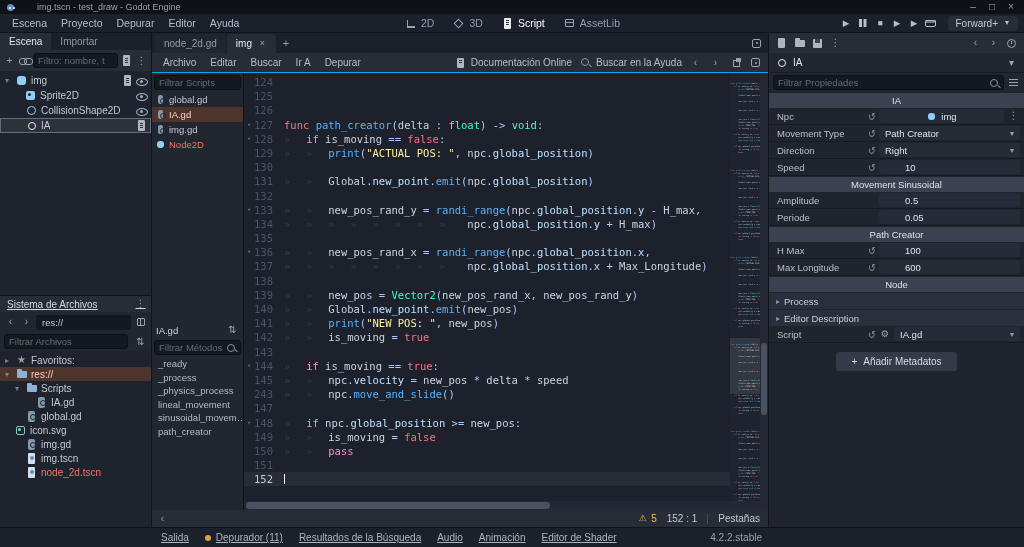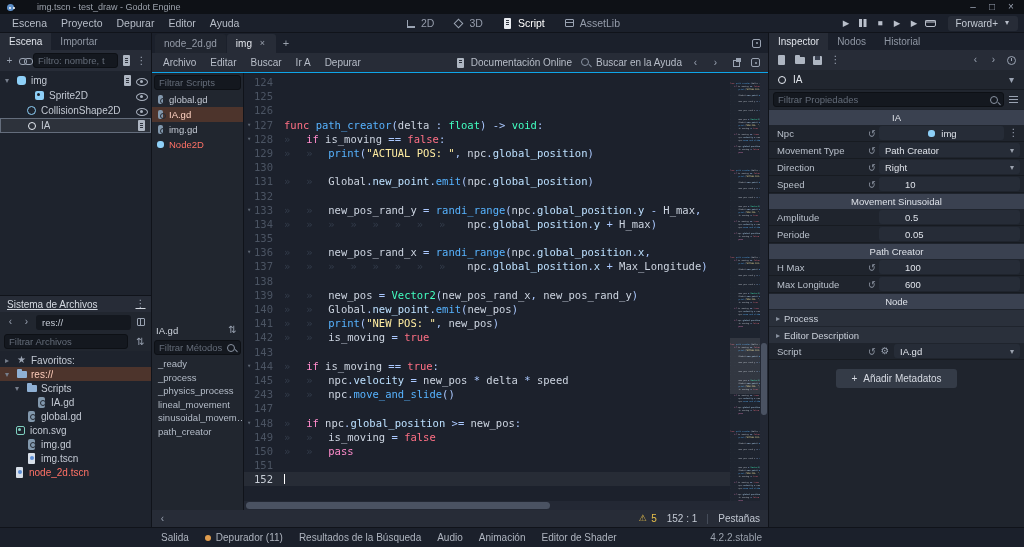--- a/index.html
+++ b/index.html
@@ -201,21 +201,21 @@
   .garrow{color:#8a92a0;font-size:8px;}
   .meta-btn-wrap{display:flex;justify-content:center;padding:9px 0;}
   .meta-btn{display:flex;align-items:center;gap:6px;background:#343b47;border-radius:3px;height:19px;
     padding:0 15px;color:#d6dae2;font-size:10px;}
 
   
   .bottombar{height:20px;background:#1b202b;border-top:1px solid #10131a;display:flex;align-items:center;
     font-size:10px;color:#aeb4bf;flex:0 0 auto;}
   .bb-left-pad{width:153px;flex:0 0 auto;}
   .bb-right-pad{width:256px;flex:0 0 auto;}
-  .bb-items{display:flex;align-items:flex-start;height:100%;}
+  .bb-items{display:flex;align-items:flex-start;height:100%;text-decoration:underline;}
   .bb-item{padding:0 8px;display:flex;align-items:center;gap:5px;height:100%;white-space:nowrap;}
   .bb-dot{width:6px;height:6px;border-radius:50%;background:#e09c4e;flex:0 0 auto;}
   .bb-version{color:#9aa1ad;padding-right:6px;}
 </style>
 </head>
 <body>
 
 <div class="app">
 
   <div class="titlebar">
@@ -288,21 +288,21 @@
         <div class="tree" id="scene-tree">
             <div class="tree-row" style="padding-left: 2px;">
               <span class="arrow">▾</span>
               <span class="ic ic-node2d"></span>
               <span class="lbl">img</span>
               <span class="right">
                 <span class="ic ic-script"></span>
                 <span class="ic ic-eye"></span>
               </span>
             </div>
-            <div class="tree-row" style="padding-left: 20px;">
+            <div class="tree-row" style="padding-left: 11px;">
               <span class="arrow"></span>
               <span class="ic ic-sprite"></span>
               <span class="lbl">Sprite2D</span>
               <span class="right">
                 <span class="ic ic-eye"></span>
               </span>
             </div>
             <div class="tree-row" style="padding-left: 12px;">
               <span class="arrow"></span>
               <span class="ic ic-collision"></span>
@@ -373,21 +373,21 @@
             <div class="tree-row" style="padding-left: 12px;">
               <span class="arrow"></span>
               <span class="ic ic-gdscript"></span>
               <span class="lbl">img.gd</span>
             </div>
             <div class="tree-row" style="padding-left: 12px;">
               <span class="arrow"></span>
               <span class="ic ic-scene-file"></span>
               <span class="lbl">img.tscn</span>
             </div>
-            <div class="tree-row modified" style="">
+            <div class="tree-row modified" style="padding-left: 12px;">
               <span class="arrow"></span>
               <span class="ic ic-scene-file"></span>
               <span class="lbl">node_2d.tscn</span>
             </div>
           </div>
       </div>
     </div>
 
     <div class="center">
       <div class="scene-tabbar" id="scene-tabbar">
@@ -671,25 +671,20 @@
               <span>5</span>
             </span>
             <span>152 : 1</span>
             <span class="vdiv"></span>
             <span>Pestañas</span>
           </div>
         </div>
     </div>
 
     <div class="right-dock" id="inspector">
-        <div class="dock-tabs">
-          <span class="dock-tab active">Inspector</span>
-          <span class="dock-tab">Nodos</span>
-          <span class="dock-tab">Historial</span>
-        </div>
         <div class="insp-toolbar">
           <span class="ic ic-new-resource"></span>
           <span class="ic ic-load-resource"></span>
           <span class="ic ic-save-resource"></span>
           <span class="ic ic-more">⋮</span>
           <span class="flex-sp"></span>
           <span class="ic ic-back">‹</span>
           <span class="ic ic-forward">›</span>
           <span class="ic ic-history"></span>
         </div>

